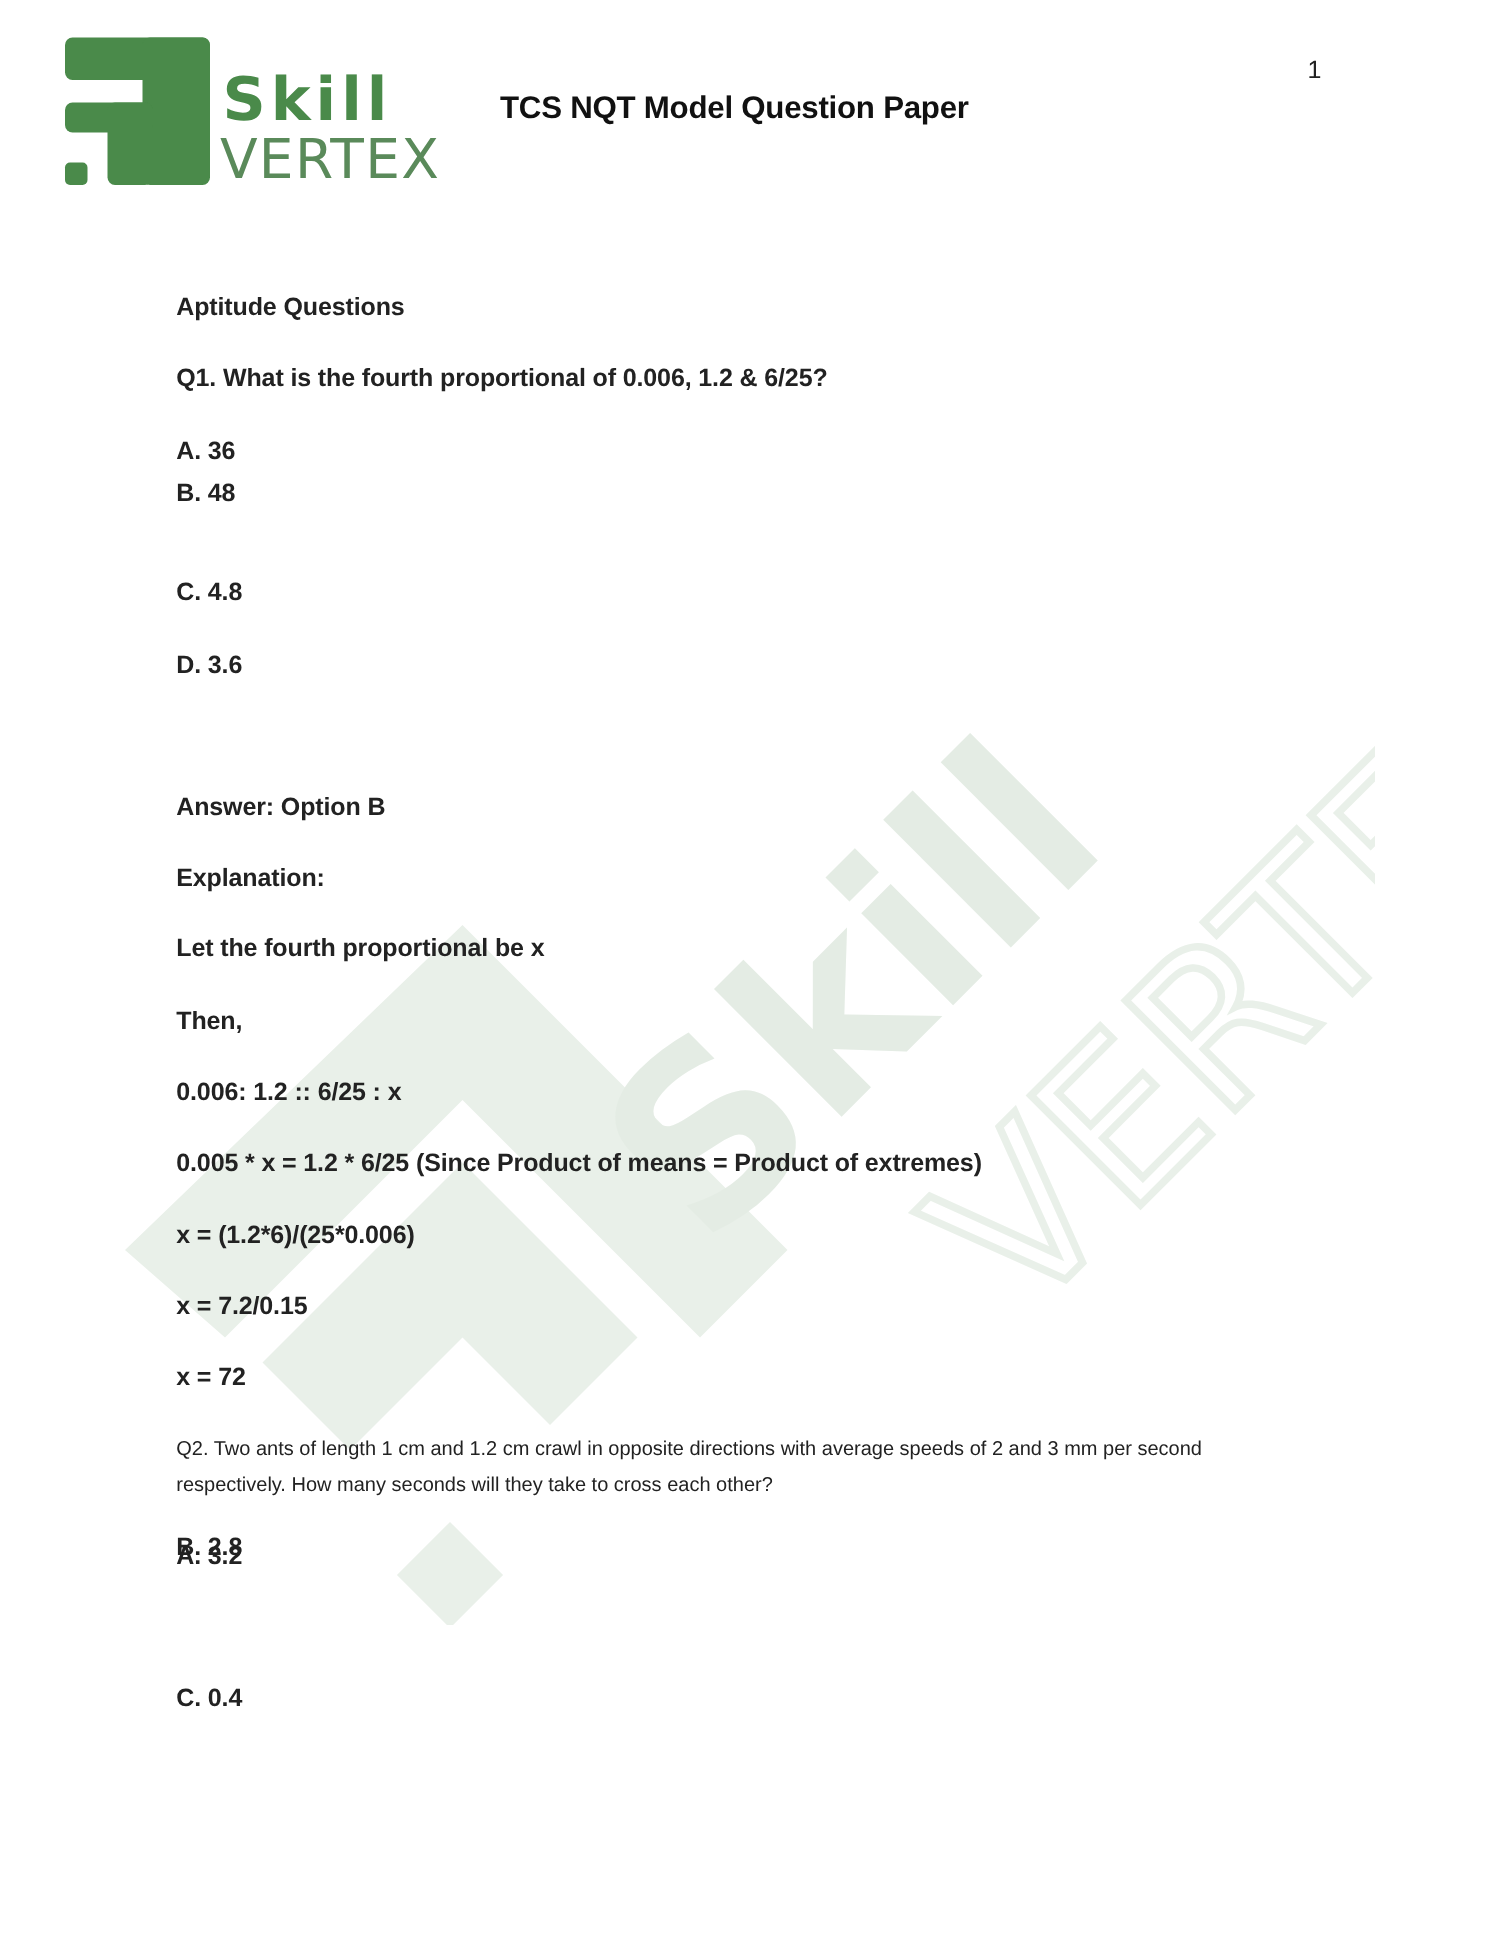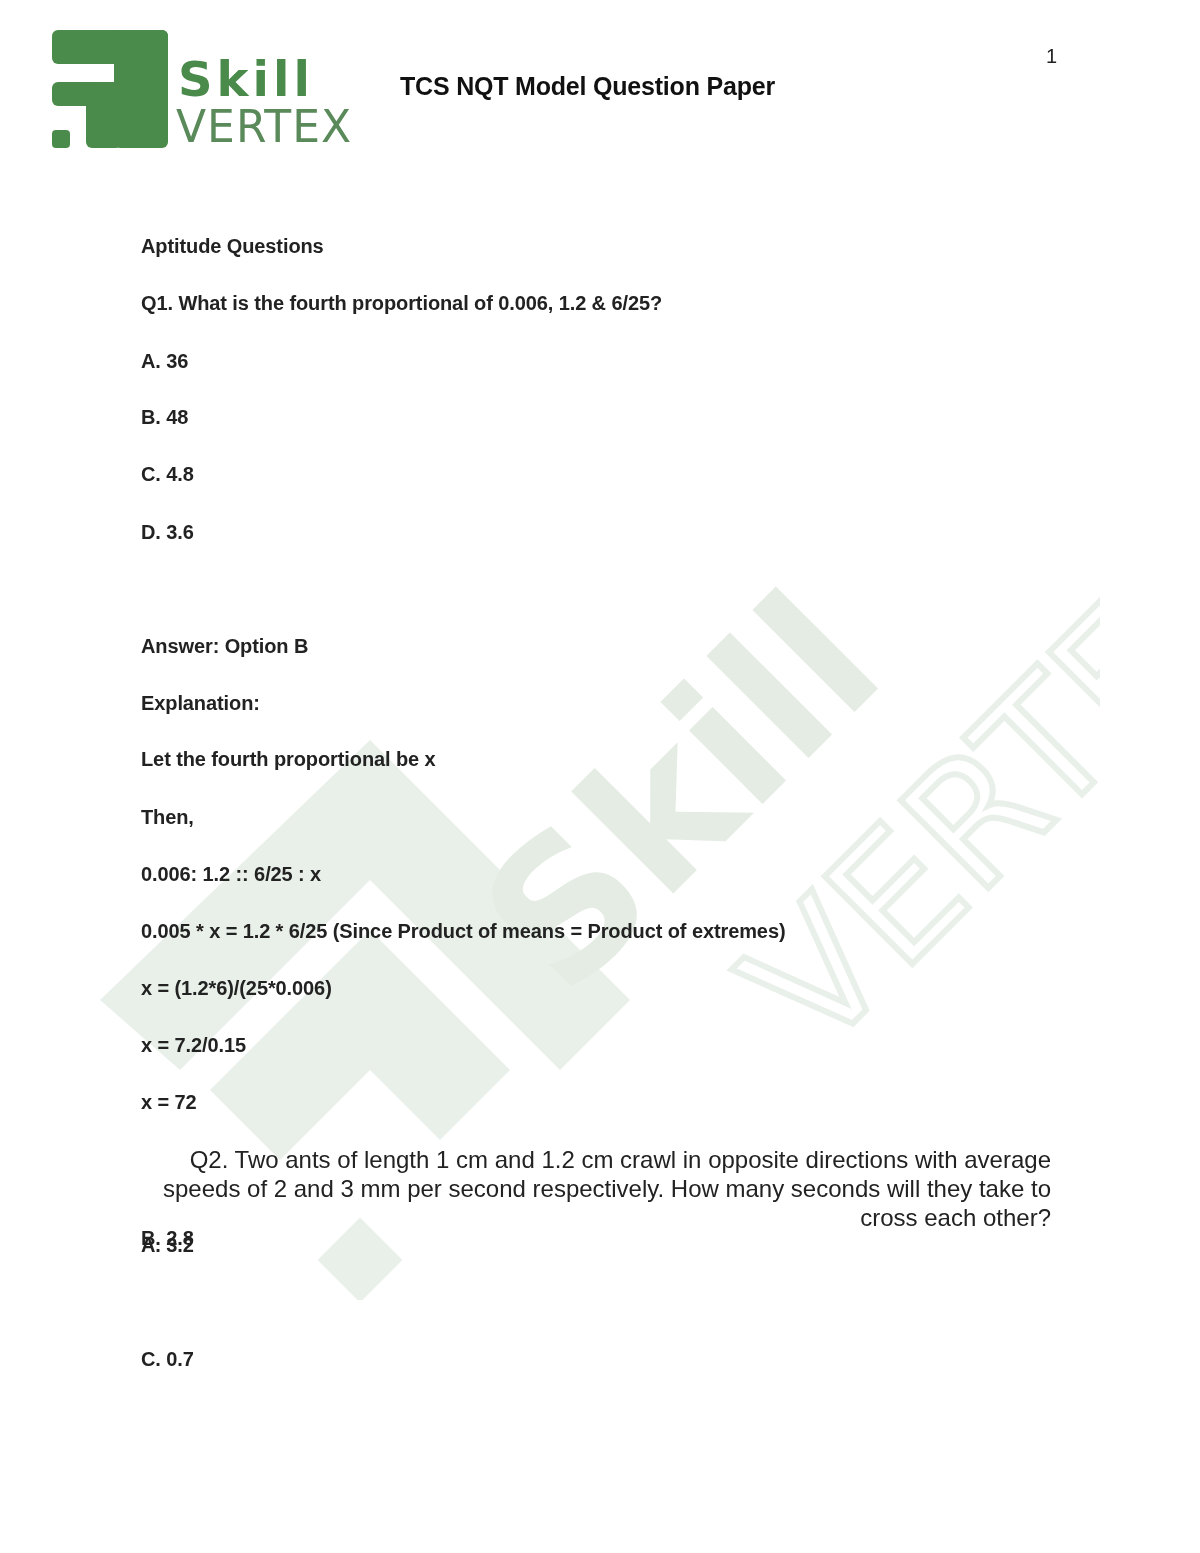--- a/index.html
+++ b/index.html
@@ -16,22 +16,22 @@
       position: absolute; left: 400px; top: 72px; font-size: 25px; color: #111; z-index: 1;
       letter-spacing: -0.2px;
       font-weight: bold;
     }
     .page-number { position: absolute; left: 1046px; top: 45px; font-size: 20px; color: #222; z-index: 1; }
     .line {
       position: absolute; left: 141px; font-size: 20px; color: #222; z-index: 1;
       white-space: nowrap; letter-spacing: -0.1px; font-weight: bold;
     }
     .para {
-      position: absolute; left: 141px; width: 910px; font-size: 24px; line-height: 29px;
-      color: #222; z-index: 1; text-align: right;
+      position: absolute; left: 141px; width: 910px; font-size: 16px; line-height: 29px;
+      color: #222; z-index: 1;
     }
   </style>
 </head>
 <body>
 
 <svg class="watermark" viewBox="0 0 1010 860">
   <g fill="#e9f0e9">
 
     <polygon points="10,560 280,300 540,560 470,630 280,440 90,630"></polygon>
     <polygon points="120,650 280,490 420,630 350,700 280,630 190,720"></polygon>
@@ -56,30 +56,30 @@
   <text x="126" y="114" font-family="DejaVu Sans, sans-serif" font-size="44" fill="#5a8a5a" letter-spacing="1">VERTEX</text>
 </svg>
 
 <div class="header-title">TCS NQT Model Question Paper</div>
 <div class="page-number">1</div>
 
 <div class="line" style="top:235px">Aptitude Questions</div>
 
 <div class="line" style="top:292px">Q1. What is the fourth proportional of 0.006, 1.2 &amp; 6/25?</div>
 <div class="line" style="top:350px">A. 36</div>
-<div class="line" style="top:406px">B. 48</div>
+<div class="line" style="top:384px">B. 48</div>
 <div class="line" style="top:463px">C. 4.8</div>
 <div class="line" style="top:521px">D. 3.6</div>
 
 <div class="line" style="top:635px">Answer: Option B</div>
 <div class="line" style="top:692px">Explanation:</div>
 <div class="line" style="top:748px">Let the fourth proportional be x</div>
 <div class="line" style="top:806px">Then,</div>
 <div class="line" style="top:863px">0.006: 1.2 :: 6/25 : x</div>
 <div class="line" style="top:920px">0.005 * x = 1.2 * 6/25 (Since Product of means = Product of extremes)</div>
 <div class="line" style="top:977px">x = (1.2*6)/(25*0.006)</div>
 <div class="line" style="top:1034px">x = 7.2/0.15</div>
 <div class="line" style="top:1091px">x = 72</div>
 
 <div class="para" style="top:1145px">Q2. Two ants of length 1 cm and 1.2 cm crawl in opposite directions with average speeds of 2 and 3 mm per second respectively. How many seconds will they take to cross each other?</div>
 <div class="line" style="top:1234px">A. 3.2</div>
 <div class="line" style="top:1227px">B. 2.8</div>
-<div class="line" style="top:1348px">C. 0.7</div>
+<div class="line" style="top:1348px">C. 0.4</div>
 
 </body></html>

